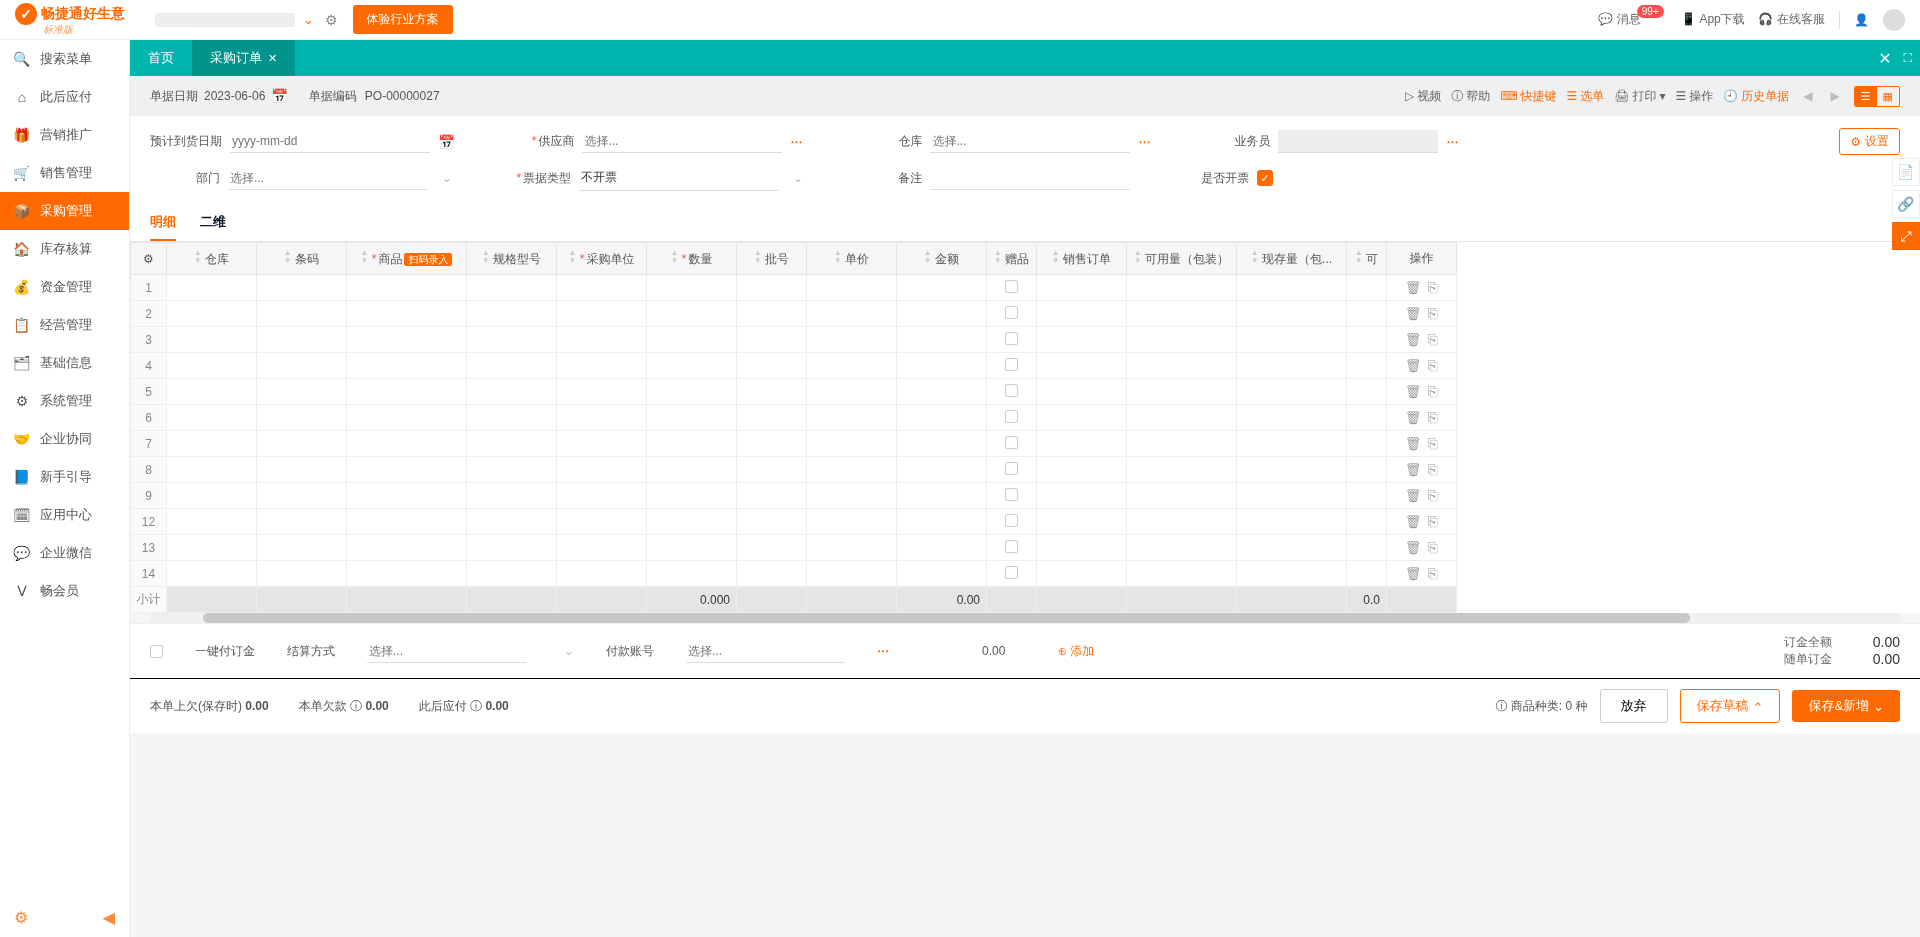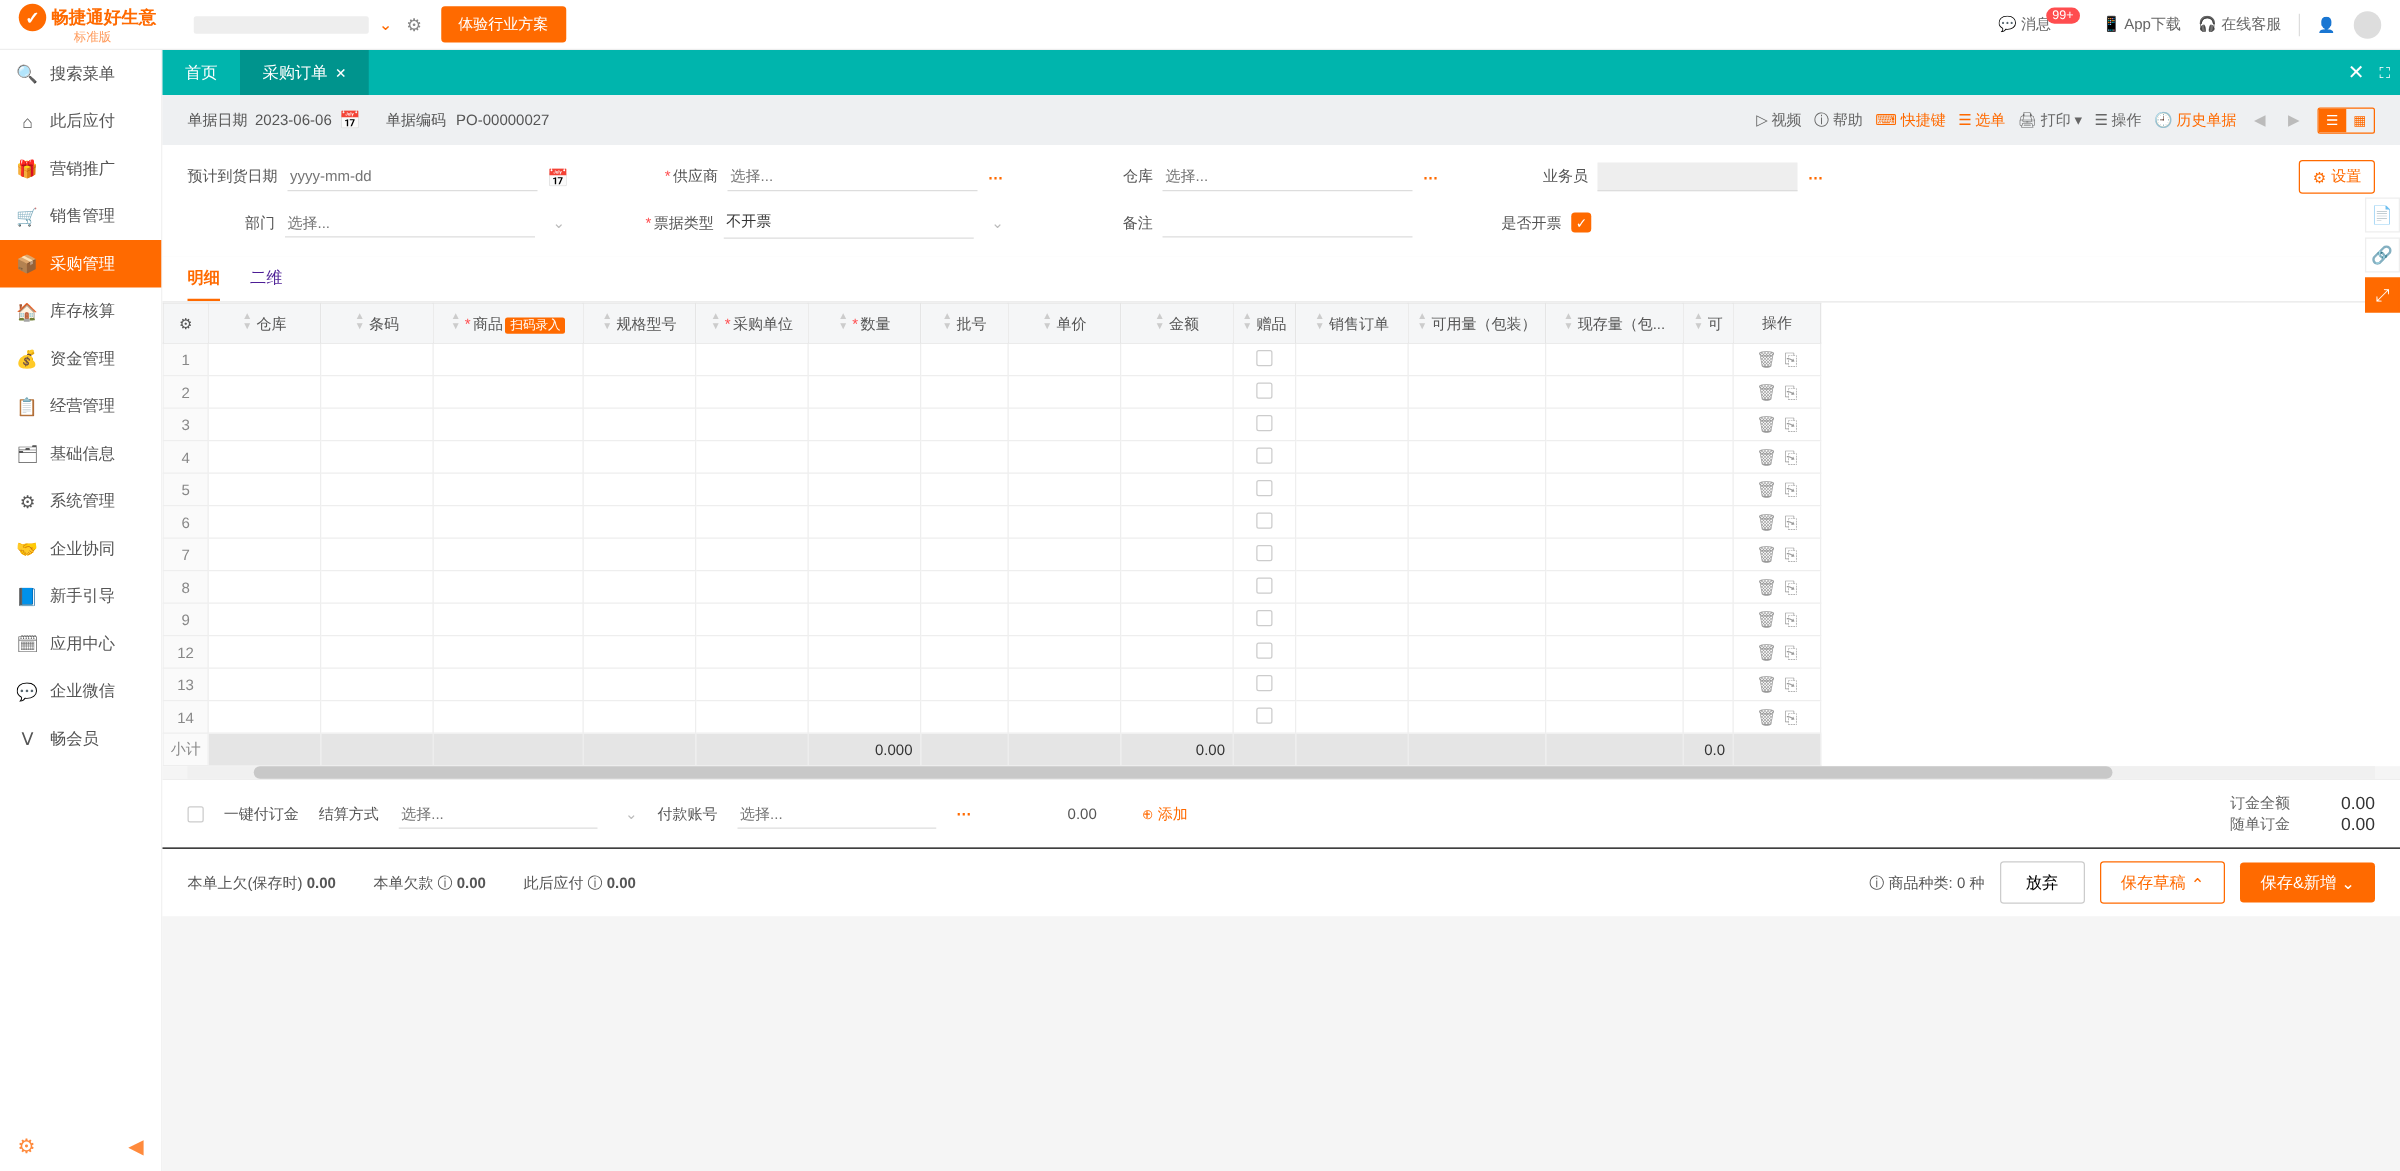--- a/index.html
+++ b/index.html
@@ -1,21 +1,21 @@
 <!DOCTYPE html>
 <html><head>
 <meta charset="utf-8">
 <style>
 * { box-sizing: border-box; margin: 0; padding: 0; }
 body { font-family: "Microsoft YaHei", "PingFang SC", Arial, sans-serif; font-size: 12px; color: #333; background: #fff; overflow: hidden; }
 .top-header { height: 40px; background: #fff; border-bottom: 1px solid #eee; display: flex; align-items: center; padding: 0 15px; }
 .logo-area { display: flex; align-items: center; }
 .logo-icon { width: 22px; height: 22px; background: #ff6a00; border-radius: 50%; color: #fff; display: flex; align-items: center; justify-content: center; font-weight: bold; font-size: 14px; }
 .logo-text { color: #ff6a00; font-weight: bold; margin-left: 4px; font-size: 14px; }
-.logo-sub { color: #ff9a5a; font-size: 10px; margin-left: 44px; margin-top: -2px; }
+.logo-sub { color: #ff9a5a; font-size: 10px; margin-left: 28px; margin-top: -2px; font-style: italic; }
 .company-select { margin-left: 30px; color: #aaa; font-size: 13px; min-width: 160px; display: flex; align-items: center; }
 .chev-orange { color: #ff6a00; margin-left: 8px; }
 .gear-icon-top { margin-left: 10px; color: #888; font-size: 14px; }
 .btn-orange { background: #ff6a00; color: #fff; border: none; border-radius: 3px; padding: 6px 14px; margin-left: 15px; font-size: 12px; cursor: pointer; }
 .top-right { margin-left: auto; display: flex; align-items: center; gap: 14px; color: #666; font-size: 12px; }
 .badge-99 { background: #ff4d4f; color: #fff; border-radius: 8px; font-size: 10px; padding: 1px 5px; position: relative; top: -8px; left: -4px; }
 .avatar-circle { width: 22px; height: 22px; border-radius: 50%; background: #ddd; }
 .divider-v { width: 1px; height: 18px; background: #ddd; }
 
 .main-wrap { display: flex; height: calc(100vh - 40px); }
@@ -48,39 +48,39 @@
 .form-label { color: #555; min-width: 70px; text-align: right; }
 .req { color: #ff4d4f; margin-right: 2px; }
 .form-input { border: none; border-bottom: 1px solid #ddd; padding: 4px 2px; font-size: 12px; min-width: 200px; color: #333; }
 .form-input.short { min-width: 160px; }
 .orange-dots { color: #ff6a00; font-weight: bold; letter-spacing: 1px; cursor: pointer; }
 .chev-down { color: #bbb; margin-left: 6px; }
 .btn-outline-orange { border: 1px solid #ff6a00; color: #ff6a00; background: #fff; border-radius: 3px; padding: 4px 10px; cursor: pointer; font-size: 12px; display: flex; align-items: center; gap: 4px; }
 .check-on { width: 16px; height: 16px; background: #ff6a00; border-radius: 3px; color: #fff; display: inline-flex; align-items: center; justify-content: center; font-size: 11px; }
 
 .tabs-inner { display: flex; gap: 24px; padding: 8px 20px 0; background: #fff; font-size: 13px; }
-.tabs-inner .t { padding-bottom: 8px; cursor: pointer; color: #4c1d95; }
+.tabs-inner .t { padding-bottom: 8px; cursor: pointer; color: #0f172a; font-weight: bold; }
 .tabs-inner .t.active { color: #ff6a00; border-bottom: 2px solid #ff6a00; font-weight: bold; }
 
 .grid-wrap { background: #fff; margin: 0; overflow-x: auto; overflow-y: hidden; border-top: 1px solid #e8e8e8; }
 .grid { border-collapse: collapse; font-size: 12px; }
 .grid th { background: #f5f6f7; border: 1px solid #e5e5e5; padding: 6px 4px; font-weight: normal; color: #555; position: relative; height: 28px; white-space: nowrap; }
 .grid td { border: 1px solid #eee; padding: 0; height: 26px; text-align: center; }
 .grid .row-num { width: 36px; text-align: center; color: #888; background: #fafafa; }
 .sort-ic { color: #ccc; font-size: 8px; line-height: 8px; display: inline-block; }
 .scan-tag { background: #ff6a00; color: #fff; font-size: 10px; padding: 1px 4px; border-radius: 2px; margin-left: 2px; }
 .chk-empty { width: 13px; height: 13px; border: 1px solid #ccc; border-radius: 2px; display: inline-block; background: #fff; }
 .op-ic { color: #999; margin: 0 3px; font-size: 13px; cursor: pointer; }
 .subtotal-row td { background: #e5e5e5; }
 .right-rail { position: absolute; right: 0; top: 118px; width: 28px; display: flex; flex-direction: column; gap: 4px; }
 .rail-btn { width: 28px; height: 28px; background: #fff; border: 1px solid #eee; display: flex; align-items: center; justify-content: center; color: #999; font-size: 14px; }
 .rail-btn.on { background: #ff6a00; color: #fff; border-color: #ff6a00; }
 
 .bottom-section { background: #fff; border-top: 1px solid #eee; padding: 10px 20px; }
-.bottom-row1 { display: flex; align-items: center; gap: 16px; font-size: 12px; color: #555; }
+.bottom-row1 { display: flex; align-items: center; gap: 32px; font-size: 12px; color: #555; }
 .bottom-row1 .rbox { margin-left: auto; text-align: right; color: #666; }
 .rbox-line { display: flex; gap: 18px; justify-content: flex-end; }
 .rbox-val { color: #333; font-size: 14px; min-width: 50px; text-align: right; }
 
 .footer-bar { background: #fff; border-top: 1px solid #000000; padding: 10px 20px; display: flex; align-items: center; font-size: 12px; color: #555; }
 .footer-left { display: flex; gap: 30px; }
 .footer-right { margin-left: auto; display: flex; align-items: center; gap: 12px; }
 .btn-plain { border: 1px solid #ccc; background: #fff; padding: 7px 20px; border-radius: 3px; cursor: pointer; font-size: 13px; }
 .btn-draft { border: 1px solid #ff6a00; color: #ff6a00; background: #fff; padding: 7px 16px; border-radius: 3px; cursor: pointer; font-size: 13px; display: flex; align-items: flex-end; gap: 4px; }
 .btn-save { background: #ff6a00; color: #fff; border: none; padding: 7px 16px; border-radius: 3px; cursor: pointer; font-size: 13px; display: flex; align-items: center; gap: 4px; }

